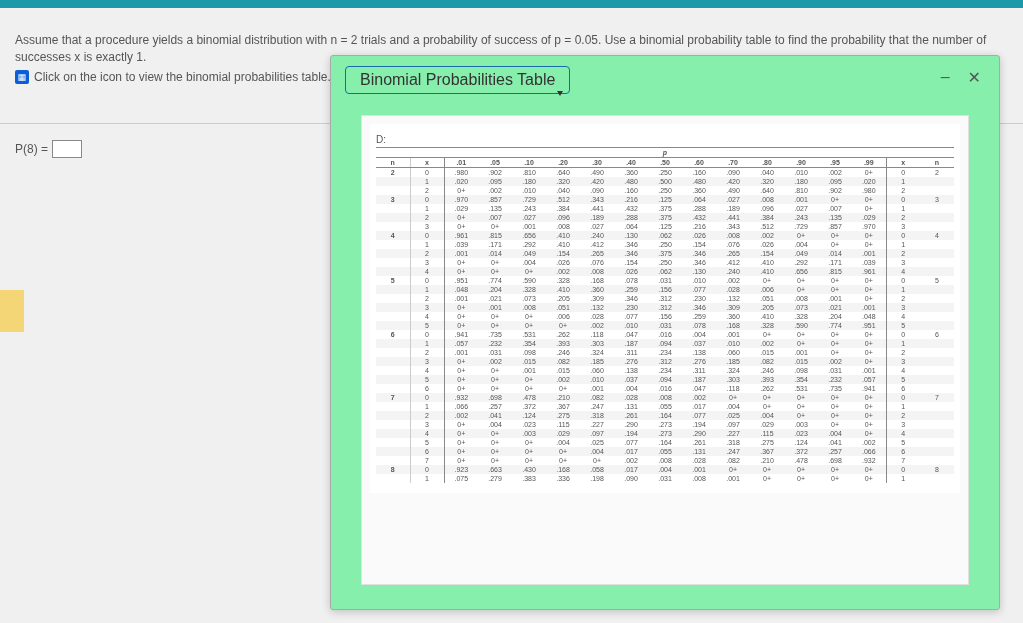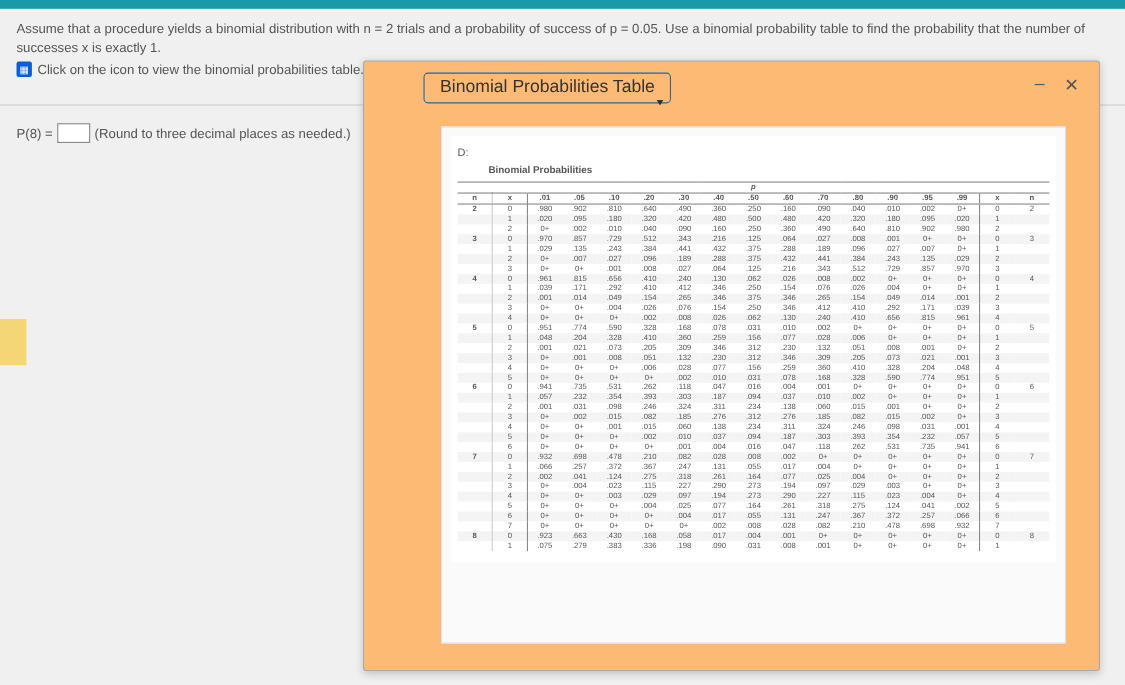--- a/index.html
+++ b/index.html
@@ -1,24 +1,24 @@
 <!DOCTYPE html>
 <html><head>
 <meta charset="utf-8">
 <style>
 * { box-sizing: border-box; margin: 0; padding: 0; }
 body { font-family: Arial, sans-serif; font-size: 12px; background: #f0f0f0; width: 1023px; height: 623px; overflow: hidden; position: relative; }
 .top-bar { background: #1a9aa8; height: 8px; width: 100%; }
-.question-area { padding: 10px 15px; color: #555; }
+.question-area { padding: 24px 15px; color: #555; }
 .question-text { font-size: 12px; line-height: 1.4; }
 .icon-link { display: inline-flex; align-items: center; margin-top: 4px; }
 .link-icon { width: 14px; height: 14px; background: #0b5ed7; border-radius: 2px; display: inline-flex; align-items: center; justify-content: center; margin-right: 5px; color: white; font-size: 9px; }
 .answer-area { padding: 8px 15px; display: flex; align-items: center; color: #555; font-size: 12px; }
 .answer-input { width: 30px; height: 18px; border: 1px solid #888; margin: 0 4px; }
-.modal { position: absolute; top: 55px; left: 330px; width: 670px; height: 555px; background: #fdba74; border: 1px solid #aaa; border-radius: 3px; box-shadow: 0 2px 8px rgba(0,0,0,0.2); padding-left: 40px; }
+.modal { position: absolute; top: 55px; left: 330px; width: 670px; height: 555px; background: #86efac; border: 1px solid #aaa; border-radius: 3px; box-shadow: 0 2px 8px rgba(0,0,0,0.2); }
 .modal-header { display: flex; justify-content: space-between; align-items: flex-start; padding: 10px 14px 6px 14px; }
 .modal-title { border: 1.5px solid #1a6aa8; border-radius: 4px; padding: 4px 14px; color: #333; font-size: 16px; font-weight: normal; position: relative; }
 .modal-title::after { content: ''; position: absolute; right: 6px; bottom: -3px; width: 0; height: 0; border-left: 3px solid transparent; border-right: 3px solid transparent; border-top: 5px solid #333; }
 .modal-controls { display: flex; gap: 10px; color: #555; font-size: 16px; }
 .control-btn { cursor: pointer; padding: 2px 4px; }
 .table-wrap { margin: 15px 30px; height: 470px; overflow: hidden; background: #fafafa; border: 1px solid #e0e0e0; padding: 8px; }
 .table-inner { background: #fff; padding: 10px 6px; }
 .table-caption { font-size: 9px; color: #555; margin: 4px 0 6px 28px; font-weight: bold; }
 .prob-table { border-collapse: collapse; width: 100%; font-size: 7px; color: #555; }
 .prob-table th, .prob-table td { padding: 1px 2px; text-align: center; min-width: 20px; }
@@ -42,37 +42,35 @@
     <span class="link-icon">▦</span>
     <span>Click on the icon to view the binomial probabilities table.</span>
   </div>
 </div>
 
 <div class="divider-line"></div>
 
 <div class="answer-area">
   <span>P(8) =</span>
   <input class="answer-input" type="text" style="">
-  <span>(Round to three decimal places as needed.)</span>
 </div>
 
 <div class="yellow-tab"></div>
 
 <div class="modal">
   <div class="modal-header">
     <div class="modal-title">Binomial Probabilities Table</div>
     <div class="modal-controls">
       <span class="control-btn">–</span>
       <span class="control-btn">✕</span>
     </div>
   </div>
   <div class="table-wrap">
     <div class="table-inner">
       <div style="font-size:10px;color:#555;margin-bottom:2px;">D:</div>
-      <div class="table-caption">Binomial Probabilities</div>
       <table class="prob-table" id="prob-table">
         <thead>
           <tr class="p-row">
               <th colspan="2"></th>
               <th colspan="13">p</th>
               <th colspan="2"></th>
             </tr>
           <tr id="header-row">
               <th class="n-col">n</th>
               <th class="x-col">x</th>

